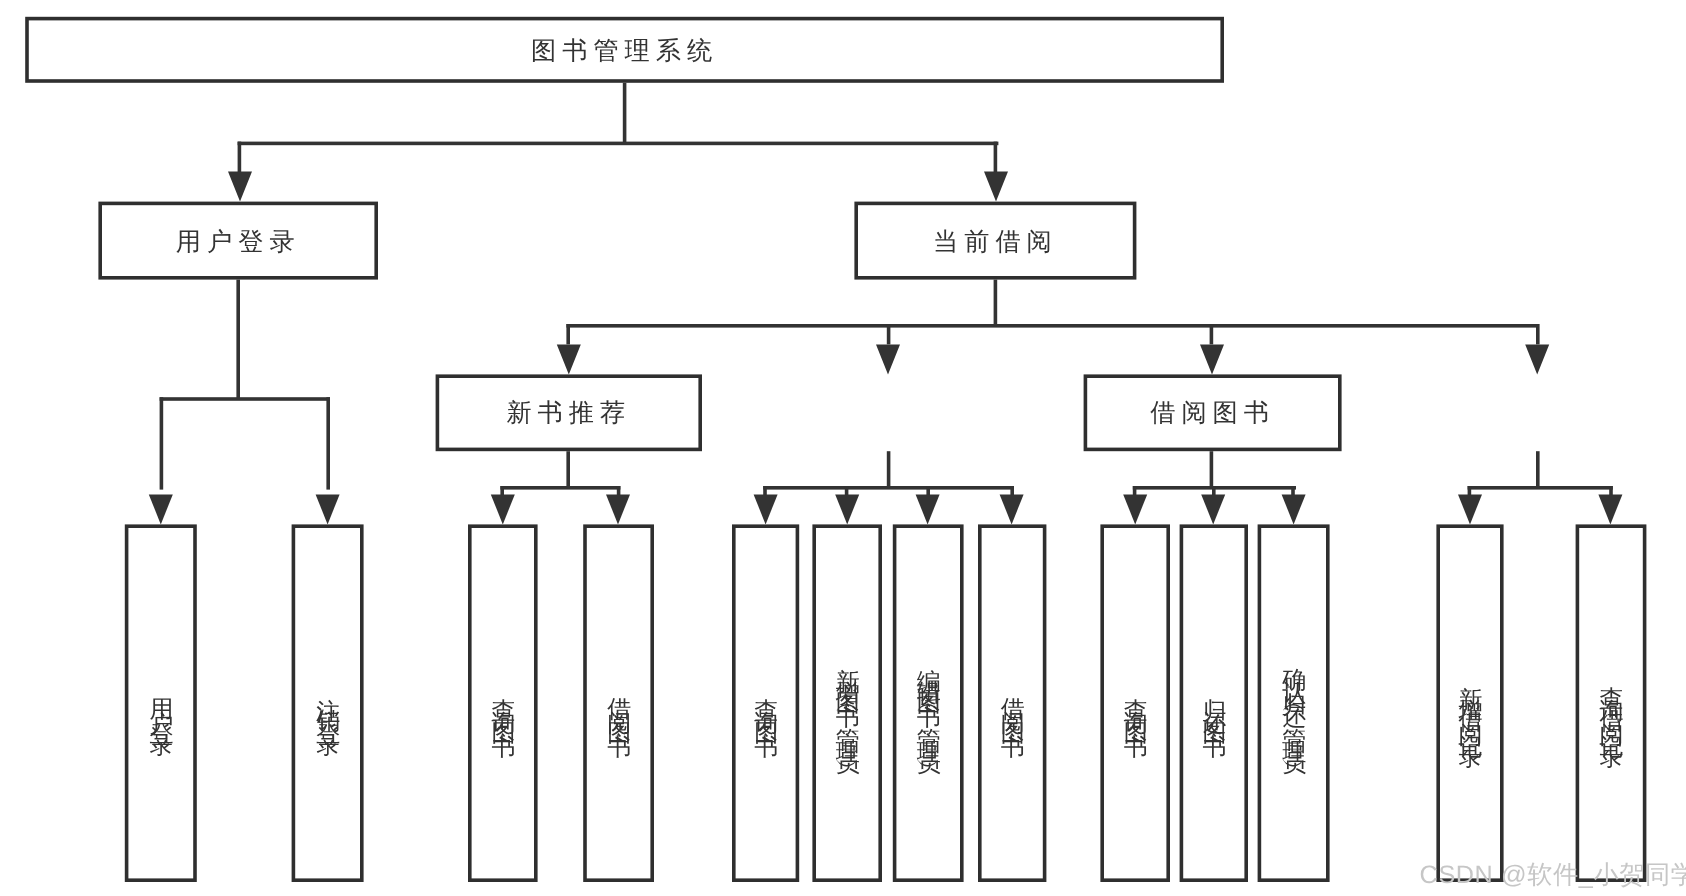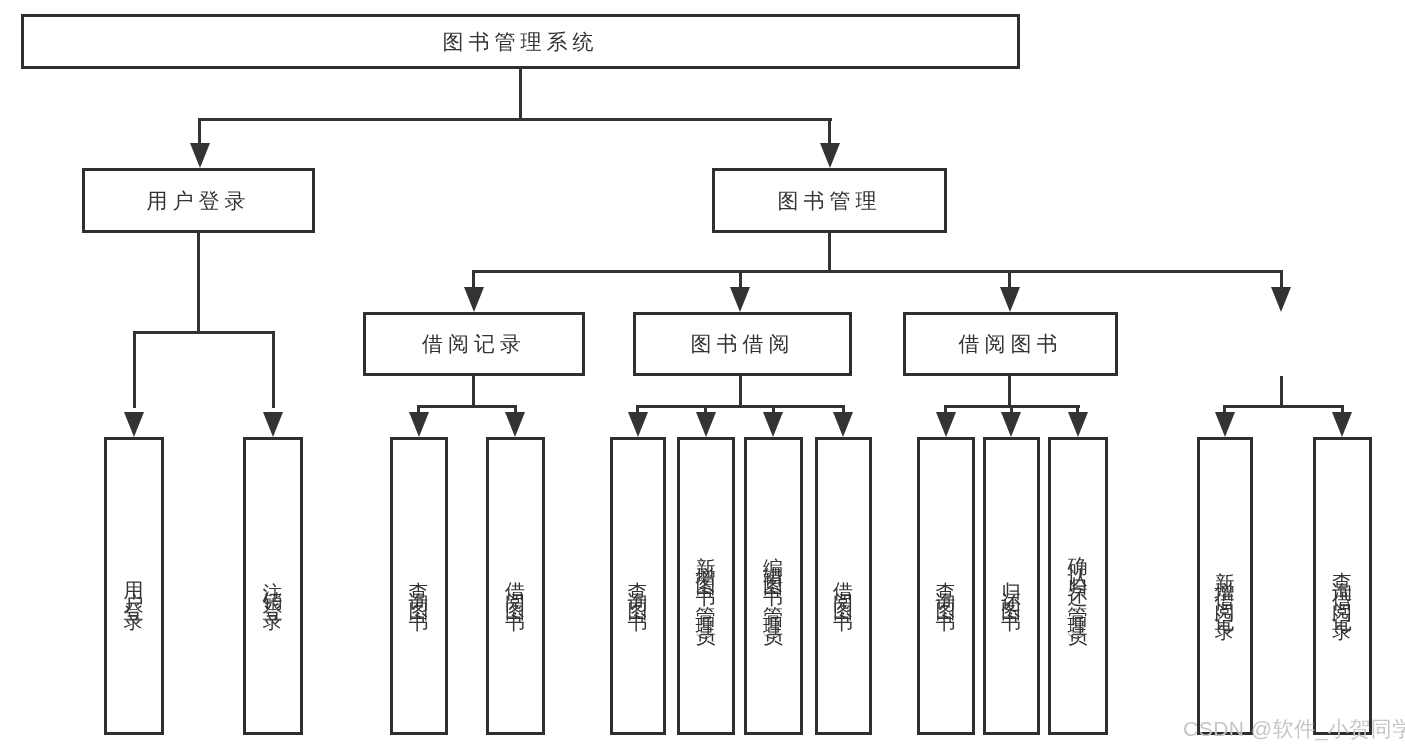--- a/index.html
+++ b/index.html
@@ -84,42 +84,41 @@
   <div class="hbox" style="left:21px; top:14px; width:999px; height:55px;">图书管理系统</div>
 
   <div class="vline" style="left:519px; top:69px; height:50px;"></div>
   <div class="hline" style="left:198px; top:118px; width:634px;"></div>
   <div class="vline" style="left:198px; top:118px; height:27px;"></div>
   <div class="arrow" style="left:190px; top:143px;"></div>
   <div class="vline" style="left:828px; top:118px; height:27px;"></div>
   <div class="arrow" style="left:820px; top:143px;"></div>
 
   <div class="hbox" style="left:82px; top:168px; width:233px; height:65px;">用户登录</div>
-  <div class="hbox" style="left:712px; top:168px; width:235px; height:65px;">图书管理</div>
+  <div class="hbox" style="left:712px; top:168px; width:235px; height:65px;">当前借阅</div>
 
   <div class="vline" style="left:197px; top:233px; height:100px;"></div>
   <div class="hline" style="left:133px; top:331px; width:142px;"></div>
   <div class="vline" style="left:133px; top:331px; height:77px;"></div>
   <div class="arrow" style="left:124px; top:412px;"></div>
   <div class="vline" style="left:272px; top:331px; height:77px;"></div>
   <div class="arrow" style="left:263px; top:412px;"></div>
 
   <div class="vline" style="left:828px; top:233px; height:39px;"></div>
   <div class="hline" style="left:472px; top:270px; width:810px;"></div>
   <div class="vline" style="left:472px; top:270px; height:17px;"></div>
   <div class="arrow" style="left:464px; top:287px;"></div>
   <div class="vline" style="left:739px; top:270px; height:17px;"></div>
   <div class="arrow" style="left:730px; top:287px;"></div>
   <div class="vline" style="left:1008px; top:270px; height:17px;"></div>
   <div class="arrow" style="left:1000px; top:287px;"></div>
   <div class="vline" style="left:1280px; top:270px; height:17px;"></div>
   <div class="arrow" style="left:1271px; top:287px;"></div>
 
-  <div class="hbox" style="left:363px; top:312px; width:222px; height:64px;">借阅记录</div>
-  <div class="hbox" style="left:633px; top:312px; width:219px; height:64px;">图书借阅</div>
+  <div class="hbox" style="left:363px; top:312px; width:222px; height:64px;">新书推荐</div>
   <div class="hbox" style="left:903px; top:312px; width:215px; height:64px;">借阅图书</div>
 
   <div class="vline" style="left:472px; top:376px; height:31px;"></div>
   <div class="hline" style="left:417px; top:405px; width:100px;"></div>
   <div class="vline" style="left:417px; top:405px; height:9px;"></div>
   <div class="arrow" style="left:409px; top:412px;"></div>
   <div class="vline" style="left:514px; top:405px; height:9px;"></div>
   <div class="arrow" style="left:505px; top:412px;"></div>
 
   <div class="vline" style="left:739px; top:376px; height:31px;"></div>

